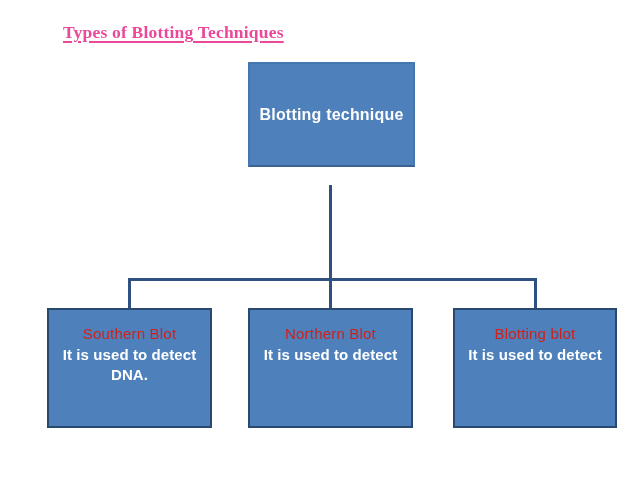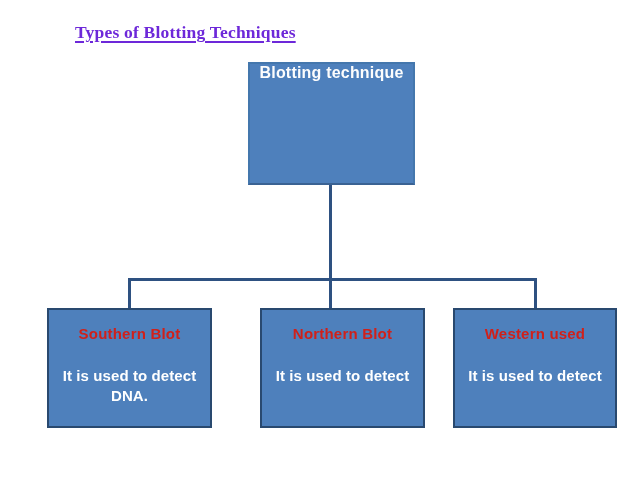--- a/index.html
+++ b/index.html
@@ -15,41 +15,41 @@
     overflow: hidden;
     font-family: "Liberation Sans", sans-serif;
   }
   .slide-title {
     position: absolute;
     left: 63px;
     top: 22px;
     font-family: "Liberation Serif", serif;
     font-size: 17.5px;
     font-weight: 700;
-    color: #6d28d9;
+    color: #ec4899;
     text-decoration: underline;
     text-decoration-thickness: 2px;
     text-underline-offset: 3px;
     letter-spacing: 0.2px;
     white-space: nowrap;
-    margin-left: 12px;
   }
   .node {
     position: absolute;
     background: #4e80bc;
     box-sizing: border-box;
   }
   .root-node {
     left: 248px;
     top: 62px;
     width: 167px;
-    height: 123px;
+    height: 105px;
     border: 2px solid #4477ad;
     border-bottom-color: #3a6293;
     display: flex;
+    align-items: center;
     justify-content: center;
   }
   .root-label {
     color: #fdfdfd;
     font-size: 16px;
     font-weight: 700;
     letter-spacing: 0.2px;
     text-align: center;
   }
   .connector {
@@ -65,28 +65,28 @@
     top: 308px;
     height: 120px;
     border: 2px solid #29496f;
     display: flex;
     flex-direction: column;
     align-items: center;
     justify-content: flex-start;
     padding-top: 15px;
   }
   .child-left  { left: 47px;  width: 165px; }
-  .child-mid   { left: 260px; width: 165px; }
+  .child-mid   { left: 248px; width: 165px; }
   .child-right { left: 453px; width: 164px; }
   .child-title {
     color: #d0201a;
     font-size: 15px;
-    font-weight: 700;
+    font-weight: 400;
     text-align: right;
-    margin-bottom: 24px;
+    margin-bottom: 3px;
     letter-spacing: 0.2px;
   }
   .child-desc {
     color: #ffffff;
     font-size: 15px;
     font-weight: 700;
     text-align: center;
     line-height: 20px;
     letter-spacing: 0.1px;
   }
@@ -117,19 +117,19 @@
   </div>
 
   <div class="node child-node child-mid">
     <div class="child-title">Northern Blot</div>
     <div class="child-desc">
       <div>It is used to detect</div>
     </div>
   </div>
 
   <div class="node child-node child-right">
-    <div class="child-title">Western used</div>
+    <div class="child-title">Blotting blot</div>
     <div class="child-desc">
       <div>It is used to detect</div>
     </div>
   </div>
 
 </div>
 
 </body></html>

